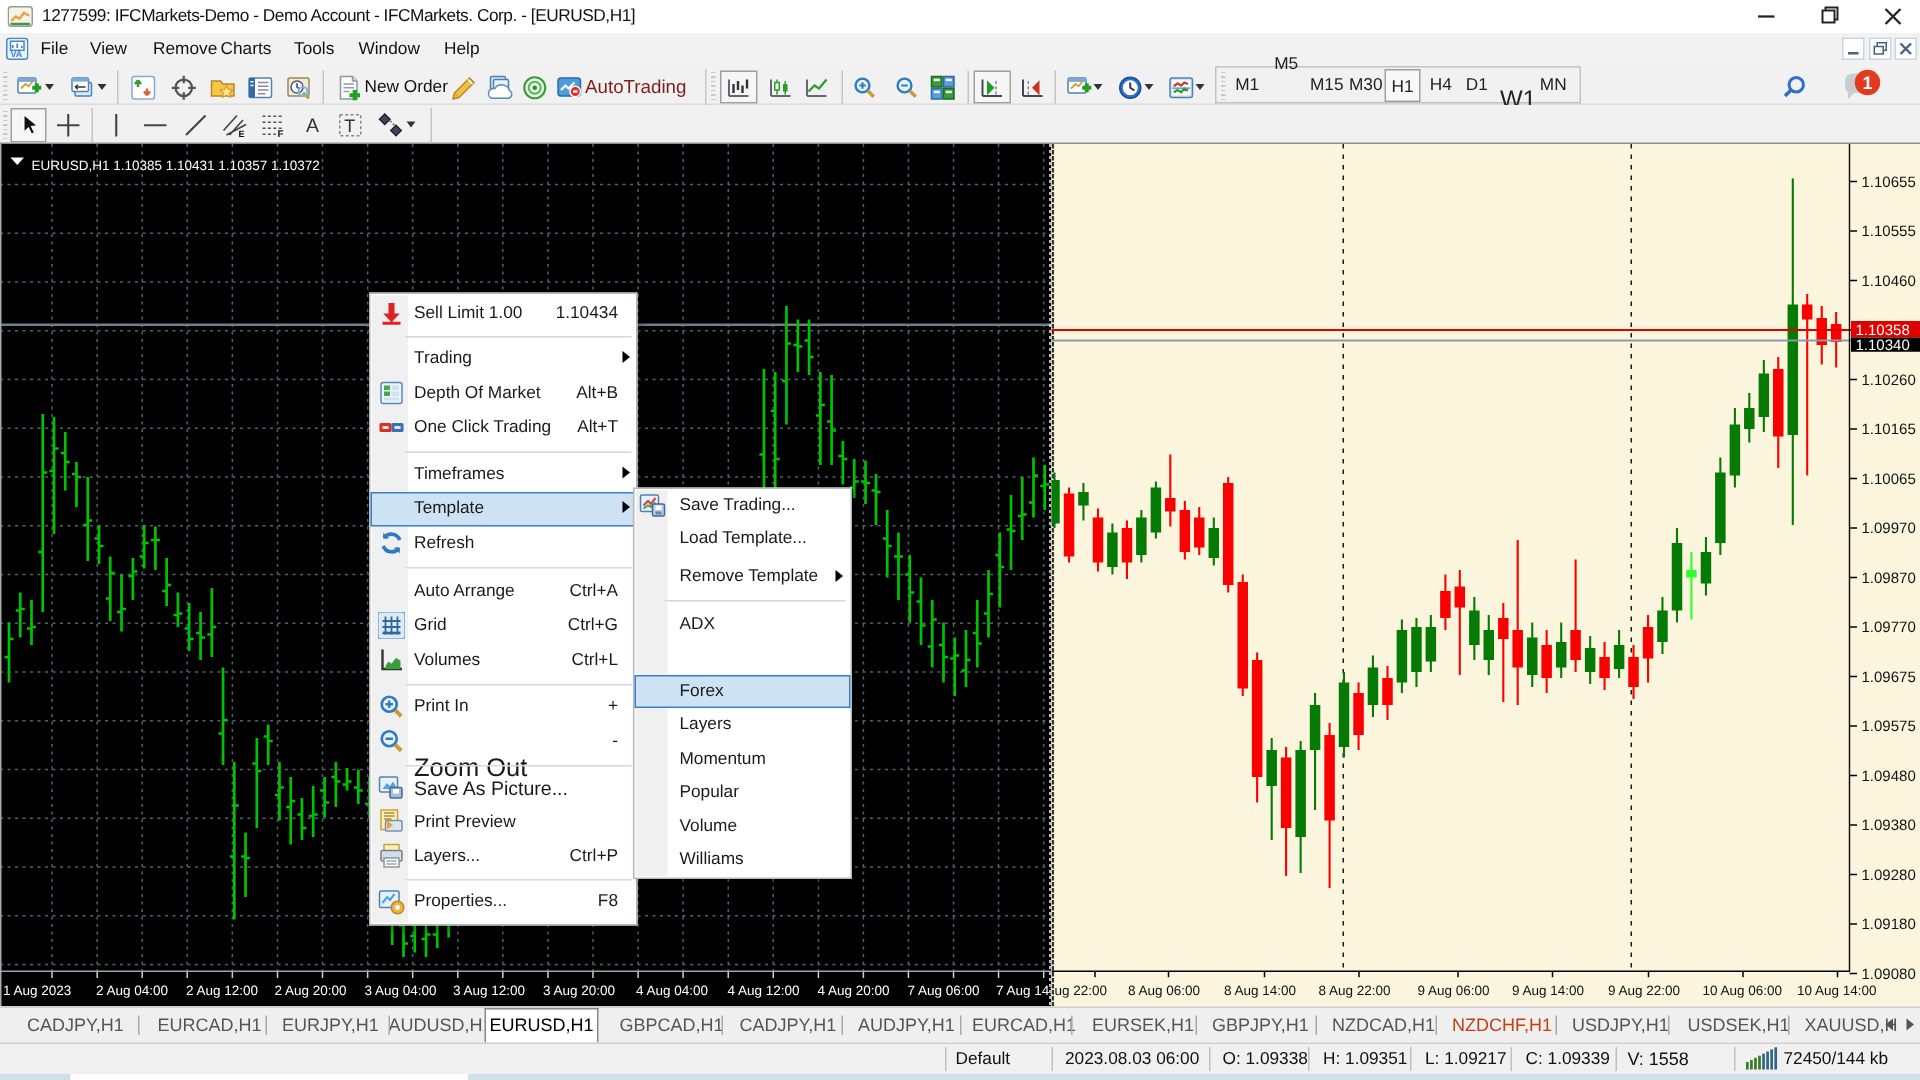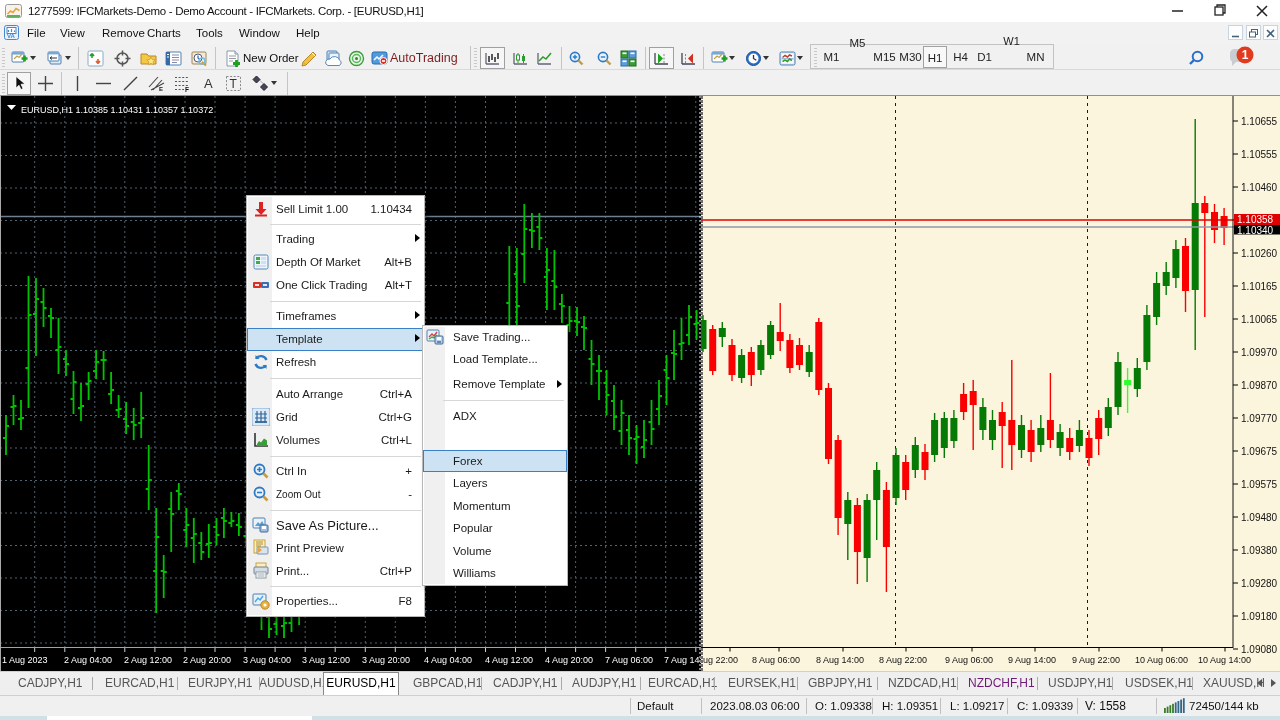--- a/index.html
+++ b/index.html
@@ -298,21 +298,21 @@
   </div>
 <div style="position:absolute;left:810px;top:44px;width:244px;height:24.5px;border:1px solid #c2c2c2;box-sizing:border-box"></div>
 <div style="position:absolute;left:814px;top:48px;width:3px;height:20px;background:repeating-linear-gradient(to bottom,#c8c8c8 0 1px,#f1f1f1 1px 3px)"></div>
 <div style="position:absolute;left:819px;top:45.5px;width:25px;height:22px;box-sizing:border-box;text-align:center;line-height:22px;font-size:11.5px;color:#222">M1</div>
 <div style="position:absolute;left:845px;top:32px;width:25px;height:22px;box-sizing:border-box;text-align:center;line-height:22px;font-size:11.5px;color:#222">M5</div>
 <div style="position:absolute;left:870px;top:45.5px;width:29px;height:22px;box-sizing:border-box;text-align:center;line-height:22px;font-size:11.5px;color:#222">M15</div>
 <div style="position:absolute;left:896px;top:45.5px;width:29px;height:22px;box-sizing:border-box;text-align:center;line-height:22px;font-size:11.5px;color:#222">M30</div>
 <div style="position:absolute;left:923px;top:45.5px;width:24px;height:22px;border:1px solid #a0a0a0;background:#f8f8f8;box-sizing:border-box;text-align:center;line-height:22px;font-size:11.5px;color:#222">H1</div>
 <div style="position:absolute;left:948px;top:45.5px;width:25px;height:22px;box-sizing:border-box;text-align:center;line-height:22px;font-size:11.5px;color:#222">H4</div>
 <div style="position:absolute;left:972px;top:45.5px;width:25px;height:22px;box-sizing:border-box;text-align:center;line-height:22px;font-size:11.5px;color:#222">D1</div>
-<div style="position:absolute;left:999px;top:30px;width:25px;height:22px;box-sizing:border-box;text-align:center;line-height:22px;font-size:11px;color:#222">W1</div>
+<div style="position:absolute;left:999px;top:56px;width:25px;height:22px;box-sizing:border-box;text-align:right;line-height:22px;font-size:16px;color:#222">W1</div>
 <div style="position:absolute;left:1023px;top:45.5px;width:25px;height:22px;box-sizing:border-box;text-align:center;line-height:22px;font-size:11.5px;color:#222">MN</div>
 <div style="position:absolute;left:1185px;top:47px;width:22px;height:22px;box-sizing:border-box">
     <div style="display:flex;align-items:center;justify-content:center;width:100%;height:100%">
       <svg width="17" height="17" viewBox="0 0 17 17">
         <circle cx="9.5" cy="6.5" r="4.8" fill="none" stroke="#2a6fc8" stroke-width="2"></circle>
         <path d="M6 10 2 14" stroke="#2a6fc8" stroke-width="2.4"></path>
       </svg>
     </div>
   </div>
 <div style="position:absolute;left:1228px;top:46px;width:28px;height:24px"><svg width="26" height="22" viewBox="0 0 26 22">
@@ -596,21 +596,21 @@
 <div style="position:absolute;left:105px;top:673px;height:21px;line-height:21px;font-size:12px;color:#555">EURCAD,H1</div>
 <div style="position:absolute;left:188px;top:673px;height:21px;line-height:21px;font-size:12px;color:#555">EURJPY,H1</div>
 <div style="position:absolute;left:259px;top:673px;height:21px;line-height:21px;font-size:12px;color:#555">AUDUSD,H1</div>
 <div style="position:absolute;left:413px;top:673px;height:21px;line-height:21px;font-size:12px;color:#555">GBPCAD,H1</div>
 <div style="position:absolute;left:493px;top:673px;height:21px;line-height:21px;font-size:12px;color:#555">CADJPY,H1</div>
 <div style="position:absolute;left:572px;top:673px;height:21px;line-height:21px;font-size:12px;color:#555">AUDJPY,H1</div>
 <div style="position:absolute;left:648px;top:673px;height:21px;line-height:21px;font-size:12px;color:#555">EURCAD,H1</div>
 <div style="position:absolute;left:728px;top:673px;height:21px;line-height:21px;font-size:12px;color:#555">EURSEK,H1</div>
 <div style="position:absolute;left:808px;top:673px;height:21px;line-height:21px;font-size:12px;color:#555">GBPJPY,H1</div>
 <div style="position:absolute;left:888px;top:673px;height:21px;line-height:21px;font-size:12px;color:#555">NZDCAD,H1</div>
-<div style="position:absolute;left:968px;top:673px;height:39px;line-height:21px;font-size:12px;color:#701a75">NZDCHF,H1</div>
+<div style="position:absolute;left:968px;top:673px;height:39px;line-height:21px;font-size:12px;color:#c2410c">NZDCHF,H1</div>
 <div style="position:absolute;left:1048px;top:673px;height:21px;line-height:21px;font-size:12px;color:#555">USDJPY,H1</div>
 <div style="position:absolute;left:1125px;top:673px;height:21px;line-height:21px;font-size:12px;color:#555">USDSEK,H1</div>
 <div style="position:absolute;left:1203px;top:673px;height:21px;line-height:21px;font-size:12px;color:#555">XAUUSD,H</div>
 <div style="position:absolute;left:92px;top:677px;width:1px;height:13px;background:#aaa"></div>
 <div style="position:absolute;left:177px;top:677px;width:1px;height:13px;background:#aaa"></div>
 <div style="position:absolute;left:259px;top:677px;width:1px;height:13px;background:#aaa"></div>
 <div style="position:absolute;left:481px;top:677px;width:1px;height:13px;background:#aaa"></div>
 <div style="position:absolute;left:561px;top:677px;width:1px;height:13px;background:#aaa"></div>
 <div style="position:absolute;left:640px;top:677px;width:1px;height:13px;background:#aaa"></div>
 <div style="position:absolute;left:714px;top:677px;width:1px;height:13px;background:#aaa"></div>
@@ -732,30 +732,30 @@
     <div style="position:absolute;left:30px;top:0;height:23px;line-height:23px;font-size:11.5px;color:#1a1a1a;white-space:nowrap">Volumes</div>
     <div style="position:absolute;right:13px;top:0;height:23px;line-height:23px;font-size:11.5px;color:#1a1a1a">Ctrl+L</div>
   </div>
 <div style="position:absolute;left:270px;top:455.5px;width:151px;height:1px;background:#d7d7d7"></div>
 <div style="position:absolute;left:246px;top:459.5px;width:179px;height:23px">
     <div style="position:absolute;left:6px;top:2px;width:18px;height:18px"><svg width="18" height="18" viewBox="0 0 18 18">
         <circle cx="7.5" cy="7.5" r="5" fill="#e8f2fb" stroke="#2f7ac4" stroke-width="1.8"></circle>
         <path d="M7.5 5v5M5 7.5h5" stroke="#2f7ac4" stroke-width="1.6"></path>
         <path d="M11.5 11.5 15.5 15.5" stroke="#c89b3c" stroke-width="2.6"></path>
       </svg></div>
-    <div style="position:absolute;left:30px;top:0;height:23px;line-height:23px;font-size:11.5px;color:#1a1a1a;white-space:nowrap">Ctrl In</div>
+    <div style="position:absolute;left:30px;top:0;height:23px;line-height:23px;font-size:11.5px;color:#1a1a1a;white-space:nowrap">Print In</div>
     <div style="position:absolute;right:13px;top:0;height:23px;line-height:23px;font-size:11.5px;color:#1a1a1a">+</div>
   </div>
 <div style="position:absolute;left:246px;top:482.5px;width:179px;height:23px">
     <div style="position:absolute;left:6px;top:2px;width:18px;height:18px"><svg width="18" height="18" viewBox="0 0 18 18">
         <circle cx="7.5" cy="7.5" r="5" fill="#e8f2fb" stroke="#2f7ac4" stroke-width="1.8"></circle>
         <path d="M5 7.5h5" stroke="#2f7ac4" stroke-width="1.6"></path>
         <path d="M11.5 11.5 15.5 15.5" stroke="#c89b3c" stroke-width="2.6"></path>
       </svg></div>
-    <div style="position:absolute;left:30px;top:0;height:23px;line-height:23px;font-size:10px;color:#1a1a1a;white-space:nowrap">Zoom Out</div>
+    <div style="position:absolute;left:30px;top:17px;height:23px;line-height:23px;font-size:17px;color:#1a1a1a;white-space:nowrap">Zoom Out</div>
     <div style="position:absolute;right:13px;top:0;height:23px;line-height:23px;font-size:11.5px;color:#1a1a1a">-</div>
   </div>
 <div style="position:absolute;left:270px;top:509.5px;width:151px;height:1px;background:#d7d7d7"></div>
 <div style="position:absolute;left:246px;top:513.5px;width:179px;height:23px">
     <div style="position:absolute;left:6px;top:2px;width:18px;height:18px"><svg width="18" height="18" viewBox="0 0 18 18">
         <rect x="1" y="2" width="12" height="10" rx="1" fill="#eaf1f9" stroke="#4f81b3"></rect>
         <path d="M3 10l3-4 2 2 2-3 3 5z" fill="#58a0d8"></path>
         <rect x="8" y="9" width="8" height="7" rx="1" fill="#9fc0e0" stroke="#44689a"></rect>
         <rect x="10" y="10" width="4" height="3" fill="#fff"></rect>
       </svg></div>
@@ -770,21 +770,21 @@
       </svg></div>
     <div style="position:absolute;left:30px;top:0;height:23px;line-height:23px;font-size:11.5px;color:#1a1a1a;white-space:nowrap">Print Preview</div>
   </div>
 <div style="position:absolute;left:246px;top:559.5px;width:179px;height:23px">
     <div style="position:absolute;left:6px;top:2px;width:18px;height:18px"><svg width="18" height="18" viewBox="0 0 18 18">
         <rect x="4" y="1" width="10" height="5" fill="#fdf0c0" stroke="#c8a23c"></rect>
         <rect x="2" y="5" width="14" height="7" rx="1" fill="#d3dde8" stroke="#74808c"></rect>
         <rect x="4" y="10" width="10" height="6" fill="#fff" stroke="#8c98a4"></rect>
         <path d="M5.5 12h7M5.5 14h7" stroke="#9aa" stroke-width="1"></path>
       </svg></div>
-    <div style="position:absolute;left:30px;top:0;height:23px;line-height:23px;font-size:11.5px;color:#1a1a1a;white-space:nowrap">Print...</div>
+    <div style="position:absolute;left:30px;top:0;height:23px;line-height:23px;font-size:11.5px;color:#1a1a1a;white-space:nowrap">Layers...</div>
     <div style="position:absolute;right:13px;top:0;height:23px;line-height:23px;font-size:11.5px;color:#1a1a1a">Ctrl+P</div>
   </div>
 <div style="position:absolute;left:270px;top:586.0px;width:151px;height:1px;background:#d7d7d7"></div>
 <div style="position:absolute;left:246px;top:590.0px;width:179px;height:23px">
     <div style="position:absolute;left:6px;top:2px;width:18px;height:18px"><svg width="18" height="18" viewBox="0 0 18 18">
         <rect x="1" y="2" width="13" height="11" rx="1" fill="#e8f1fa" stroke="#4f81b3"></rect>
         <path d="M3 10l3-4 2 2 3-4" stroke="#44aadd" stroke-width="1.4" fill="none"></path>
         <circle cx="13" cy="13" r="4.2" fill="#e8b43c" stroke="#b8862c"></circle>
         <circle cx="13" cy="13" r="1.6" fill="#fff"></circle>
       </svg></div>

